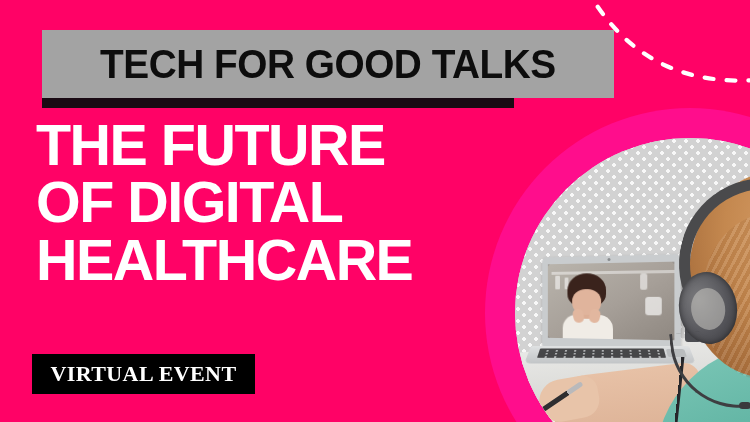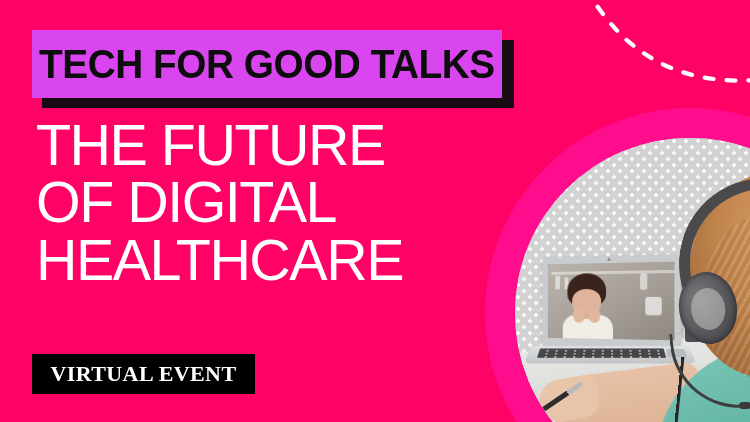--- a/index.html
+++ b/index.html
@@ -187,32 +187,32 @@
     background:#f2f0ec;transform:skewY(-7deg);border-radius:2px;
     box-shadow:0 1px 3px rgba(0,0,0,.18);
   }
 
   
   .banner{position:absolute;left:32px;top:30px;}
   .banner-shadow{
     position:absolute;left:10px;top:10px;width:472px;height:68px;background:#1a0a14;
   }
   .banner-box{
-    position:relative;width:470px;height:68px;background:#d946ef;
-    display:flex;align-items:center;justify-content:center;
+    position:relative;width:572px;height:68px;background:#a3a3a3;
+    display:flex;align-items:center;justify-content:center;margin-left:10px;
   }
   .banner-text{
     color:#0d0d0d;font-size:40px;font-weight:700;letter-spacing:-0.5px;
     line-height:1;white-space:nowrap;transform:scaleX(.97);
   }
 
   
   .title{
     position:absolute;left:36px;top:116px;
-    color:#ffffff;font-weight:400;font-size:58px;line-height:0.99;
+    color:#ffffff;font-weight:700;font-size:58px;line-height:0.99;
     letter-spacing:-1.5px;white-space:nowrap;
   }
   .title-line{display:block;transform:scaleX(.99);transform-origin:left center;}
 
   
   .badge{
     position:absolute;left:32px;top:354px;width:223px;height:40px;
     background:#000000;display:flex;align-items:center;justify-content:center;
   }
   .badge-text{

